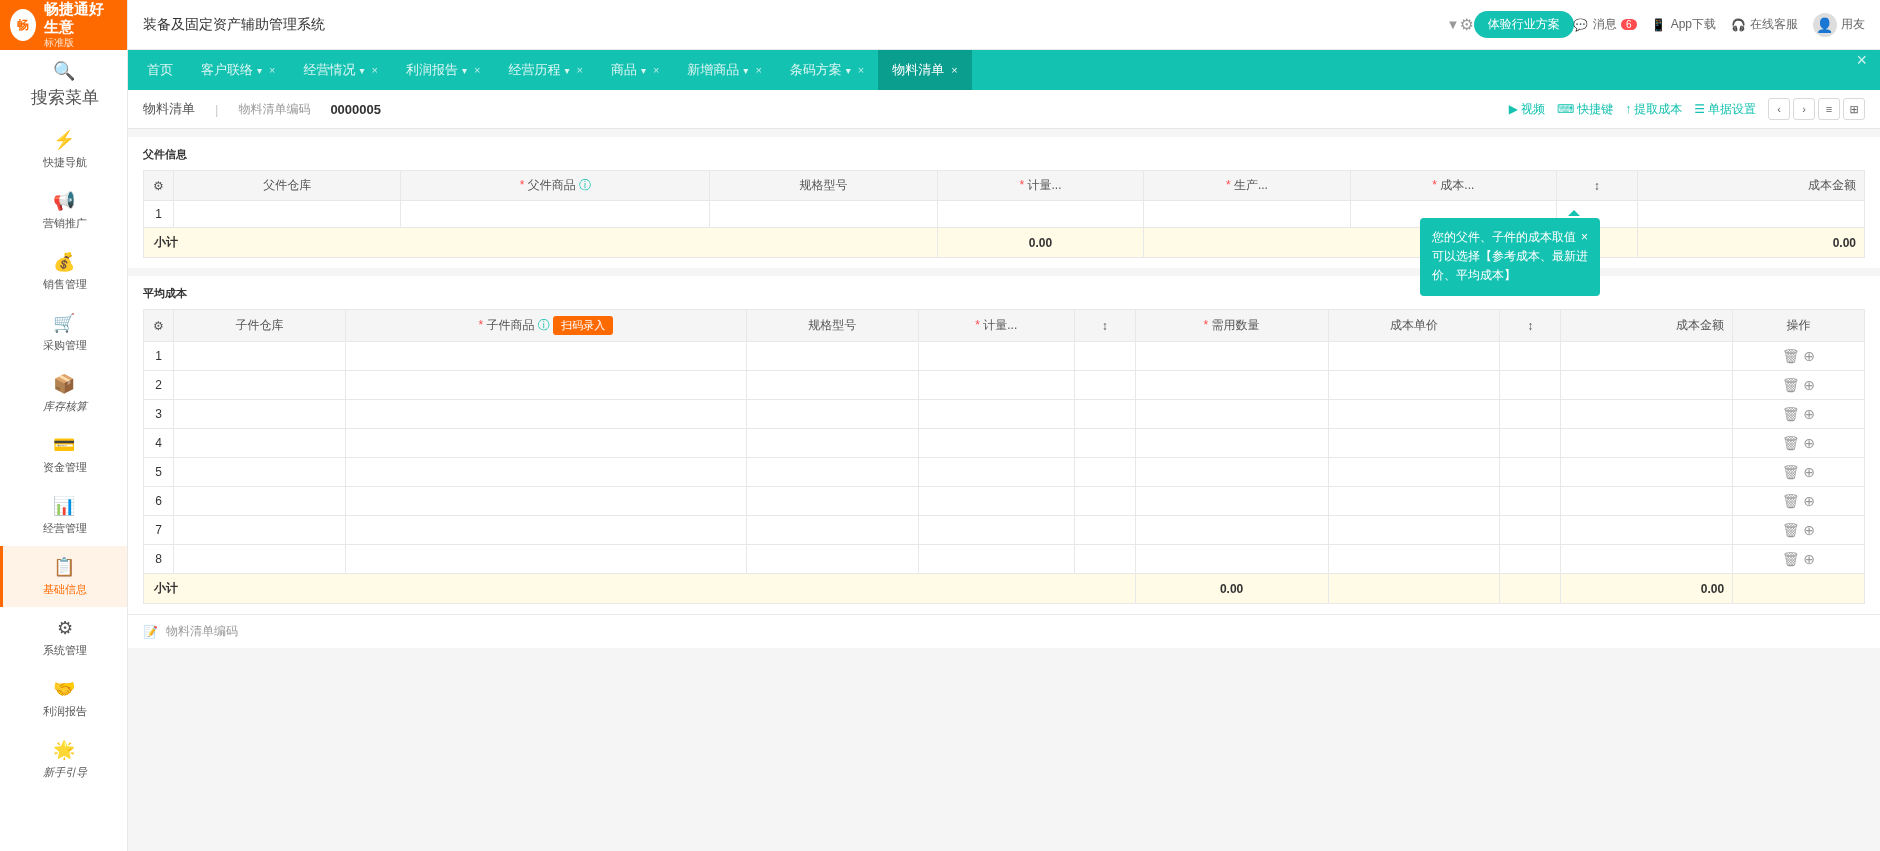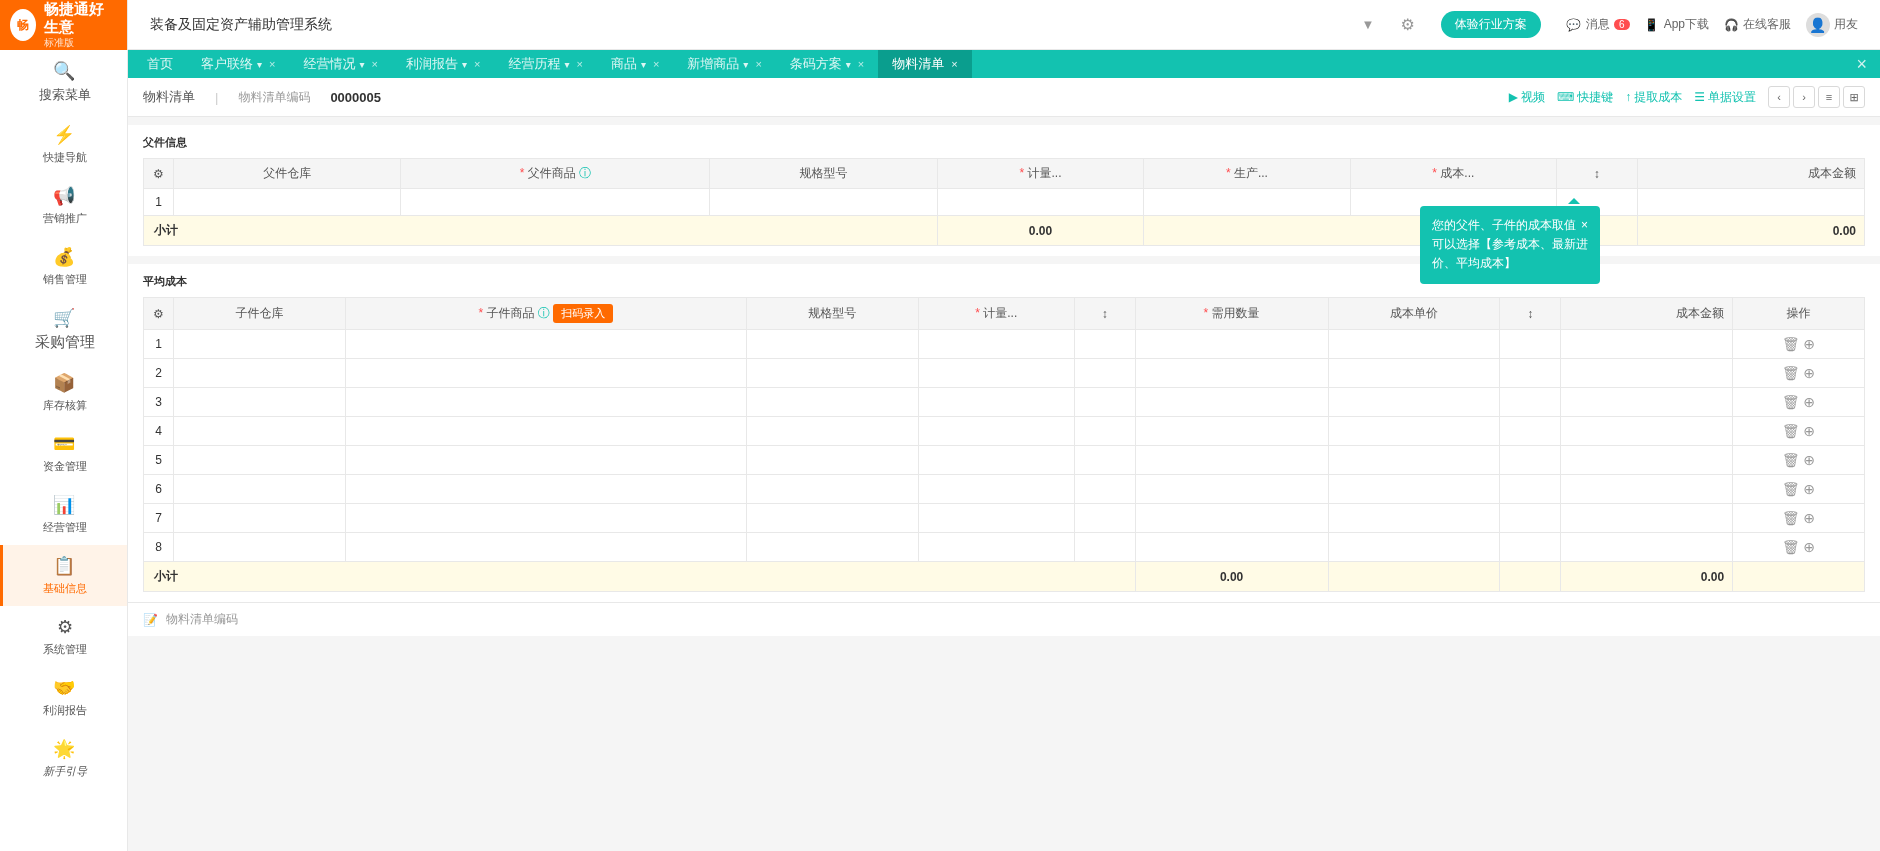--- a/index.html
+++ b/index.html
@@ -46,23 +46,23 @@
 
     
     #main { flex: 1; display: flex; flex-direction: column; overflow: hidden; }
 
     
     #topbar {
       height: 50px;
       background: #fff;
       display: flex;
       align-items: center;
-      padding: 0 22px;
+      padding: 0 15px;
       border-bottom: 1px solid #e8e8e8;
-      gap: 26px;
+      gap: 0;
     }
     #system-title { font-size: 14px; color: #333; flex: 1; }
     .topbar-btn {
       background: #13c2b0;
       color: #fff;
       border: none;
       padding: 5px 14px;
       border-radius: 15px;
       cursor: pointer;
       font-size: 12px;
@@ -76,22 +76,22 @@
       border-radius: 8px;
       padding: 0 4px;
       min-width: 16px;
       text-align: center;
     }
 
     
     #navtabs {
       background: #13c2b0;
       display: flex;
-      align-items: center;
-      height: 28px;
+      align-items: flex-start;
+      height: 40px;
       padding: 0 5px;
     }
     .nav-tab {
       color: rgba(255,255,255,0.85);
       padding: 0 14px;
       height: 100%;
       display: flex;
       align-items: center;
       cursor: pointer;
       font-size: 13px;
@@ -232,41 +232,41 @@
     <div>
       <div id="sidebar-title">畅捷通好生意</div>
       <div id="sidebar-subtitle">标准版</div>
     </div>
   </div>
 
   <div id="sidebar-items">
 
   <div class="sidebar-item">
         <span class="icon">🔍</span>
-    <span style="font-size:13px;font-family:Liberation Serif, serif;">搜索菜单</span>
+    <span style="font-size:17px;font-family:Liberation Serif, serif;">搜索菜单</span>
       </div>
       <div class="sidebar-item">
         <span class="icon">⚡</span>
     <span style="font-size:11px;">快捷导航</span>
       </div>
       <div class="sidebar-item">
         <span class="icon">📢</span>
     <span style="font-size:11px;">营销推广</span>
       </div>
       <div class="sidebar-item">
         <span class="icon">💰</span>
     <span style="font-size:11px;">销售管理</span>
       </div>
       <div class="sidebar-item">
         <span class="icon">🛒</span>
-    <span style="font-size:15px;text-align:right;">采购管理</span>
+    <span style="font-size:11px;text-align:right;">采购管理</span>
       </div>
       <div class="sidebar-item">
         <span class="icon">📦</span>
-    <span style="font-size:11px;">库存核算</span>
+    <span style="font-size:11px;font-style:italic;">库存核算</span>
       </div>
       <div class="sidebar-item">
         <span class="icon">💳</span>
     <span style="font-size:11px;">资金管理</span>
       </div>
       <div class="sidebar-item">
         <span class="icon">📊</span>
     <span style="font-size:11px;">经营管理</span>
       </div>
       <div class="sidebar-item active">

